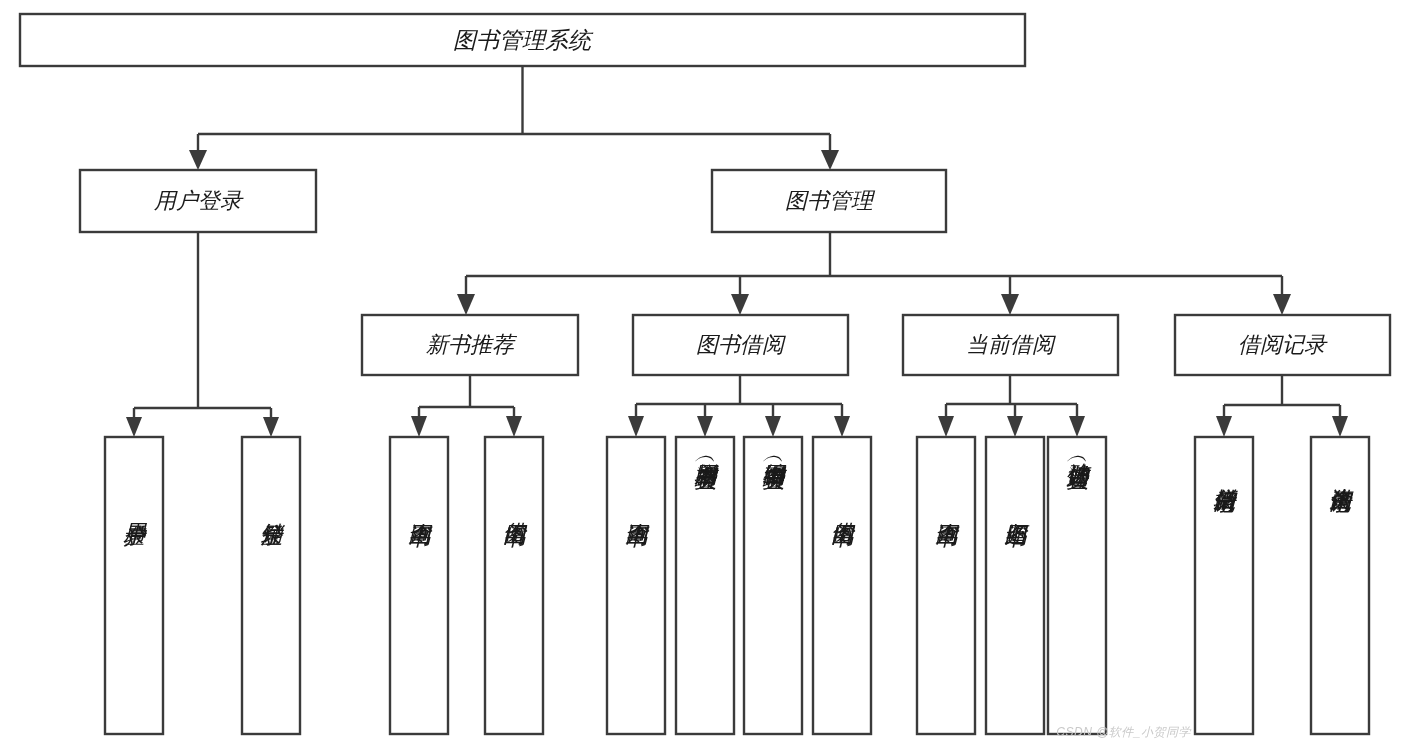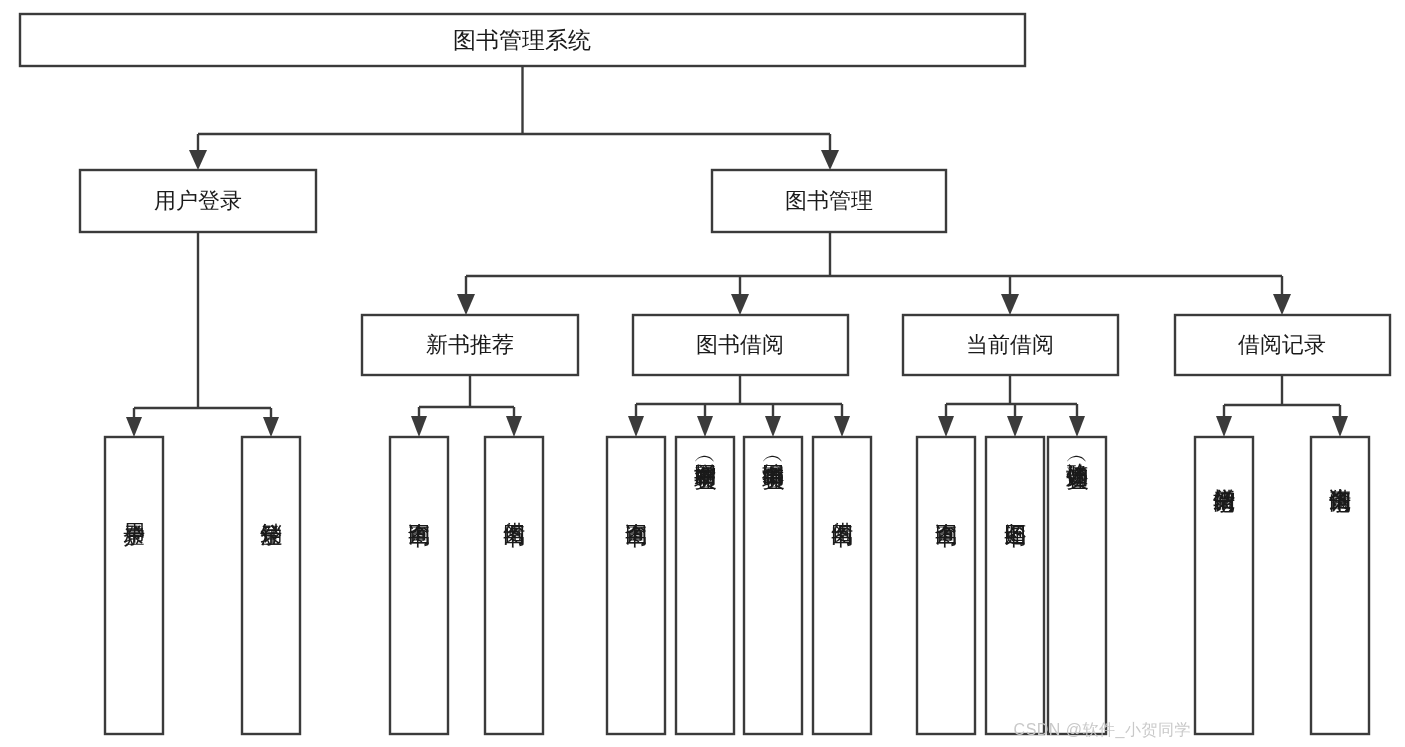--- a/index.html
+++ b/index.html
@@ -11,20 +11,21 @@
     width: 1405px;
     height: 747px;
     font-family: "Liberation Sans", "DejaVu Sans", sans-serif;
     overflow: hidden;
     position: relative;
   }
   #diagram-root {
     position: relative;
     width: 1199px;
     height: 747px;
+    font-style: italic;
   }
   svg.diagram-canvas {
     position: absolute;
     top: 0;
     left: 0;
     width: 1405px;
     height: 747px;
     display: block;
   }
   .node-box {
@@ -69,21 +70,21 @@
     line-height: 1.02;
     color: #1a1a1a;
     letter-spacing: 1px;
     white-space: nowrap;
   }
   #watermark {
     position: absolute;
     right: 8px;
     bottom: 6px;
     font-family: "Liberation Sans", "DejaVu Sans", sans-serif;
-    font-size: 16px;
+    font-size: 12px;
     color: #c9c9c9;
     letter-spacing: 0.5px;
     white-space: nowrap;
   }
 </style>
 </head>
 <body>
 
 <div id="diagram-root">
 

